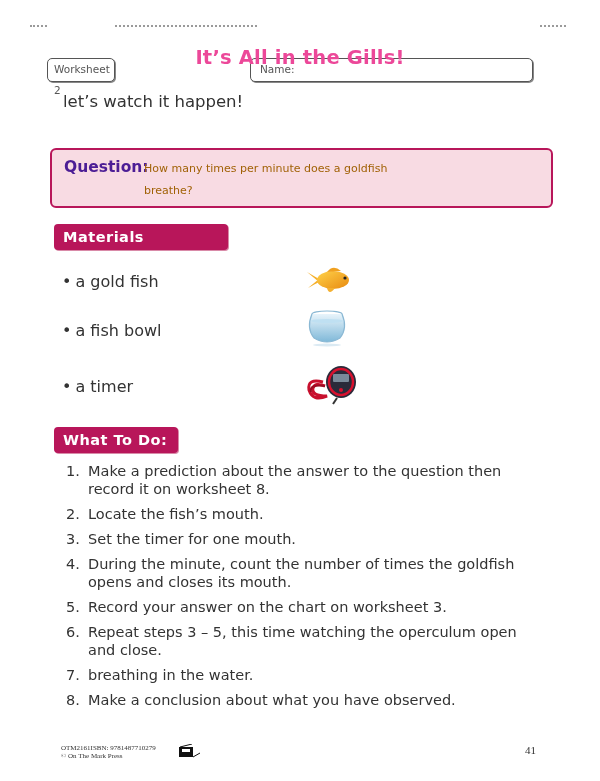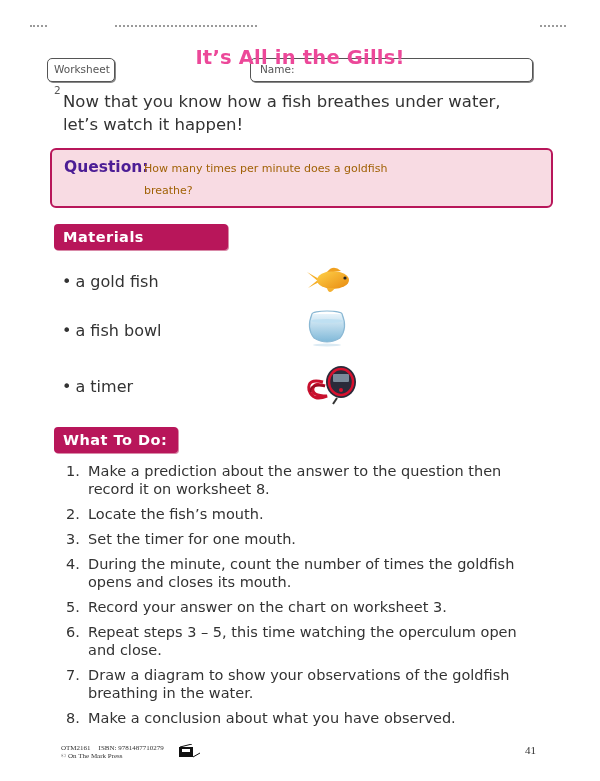--- a/index.html
+++ b/index.html
@@ -35,39 +35,38 @@
     .material { position: absolute; left: 62px; font-size: 16px; color: #333; }
     .material .bullet { margin-right: 4px; }
 
     .pic { position: absolute; }
 
     .steps { position: absolute; top: 462px; left: 62px; width: 470px; }
     .step { position: relative; font-size: 14.5px; line-height: 18px; color: #333; padding-left: 26px; margin-bottom: 7px; }
     .step .num { position: absolute; left: 4px; top: 0; }
 
     .footer-left { position: absolute; top: 744px; left: 61px; font-family: "Liberation Serif", serif; font-size: 7px; line-height: 8px; color: #333; }
-    .footer-left .isbn { margin-left: 8px; }
+    .footer-left .isbn { }
     .footer-icon { position: absolute; top: 744px; left: 178px; }
     .page-num { position: absolute; top: 744px; left: 525px; font-family: "Liberation Serif", serif; font-size: 11px; color: #333; }
   </style>
 </head>
 <body>
 
 <div class="header-row">
   <div class="dots d1"></div>
   <div class="pill ws">Worksheet 2</div>
   <div class="dots d2"></div>
   <div class="pill name">Name:</div>
   <div class="dots d3"></div>
 </div>
 
 <h1 class="title">It’s All in the Gills!</h1>
 
 <div class="intro">
-  <div>Now that you know how a fish breathes under water,</div>
   <div>let’s watch it happen!</div>
 </div>
 
 <div class="question-box">
   <span class="q-label">Question:</span>
   <div class="q-text">
     <div>How many times per minute does a goldfish</div>
     <div style="padding-left:0">breathe?</div>
   </div>
 </div>
@@ -146,21 +145,20 @@
     <span class="num">5.</span>
     <div>Record your answer on the chart on worksheet 3.</div>
   </div>
   <div class="step">
     <span class="num">6.</span>
     <div>Repeat steps 3 – 5, this time watching the operculum open</div>
     <div>and close.</div>
   </div>
   <div class="step">
     <span class="num">7.</span>
-    <div>Draw a diagram to show your observations of the goldfish</div>
     <div>breathing in the water.</div>
   </div>
   <div class="step">
     <span class="num">8.</span>
     <div>Make a conclusion about what you have observed.</div>
   </div>
 </div>
 
 <div class="footer-left">
   <div><span>OTM2161</span><span class="isbn">ISBN: 9781487710279</span></div>

